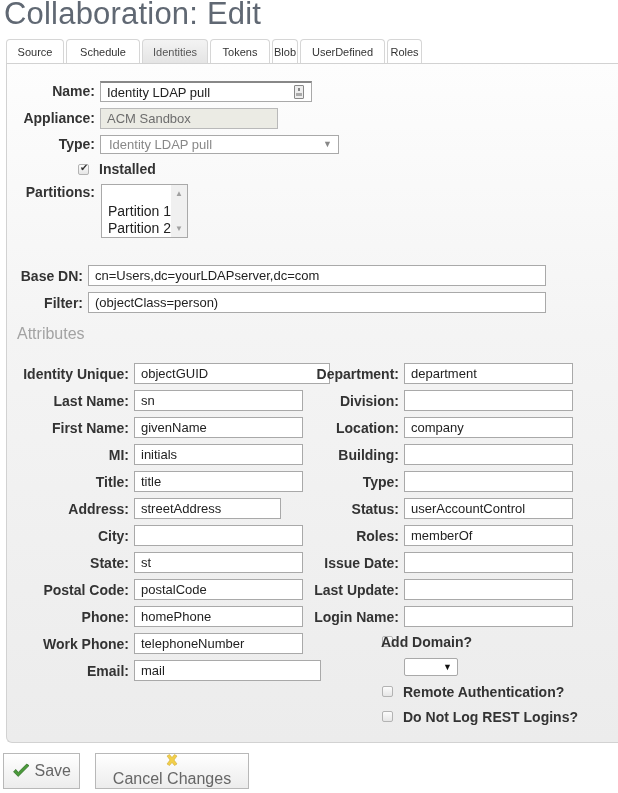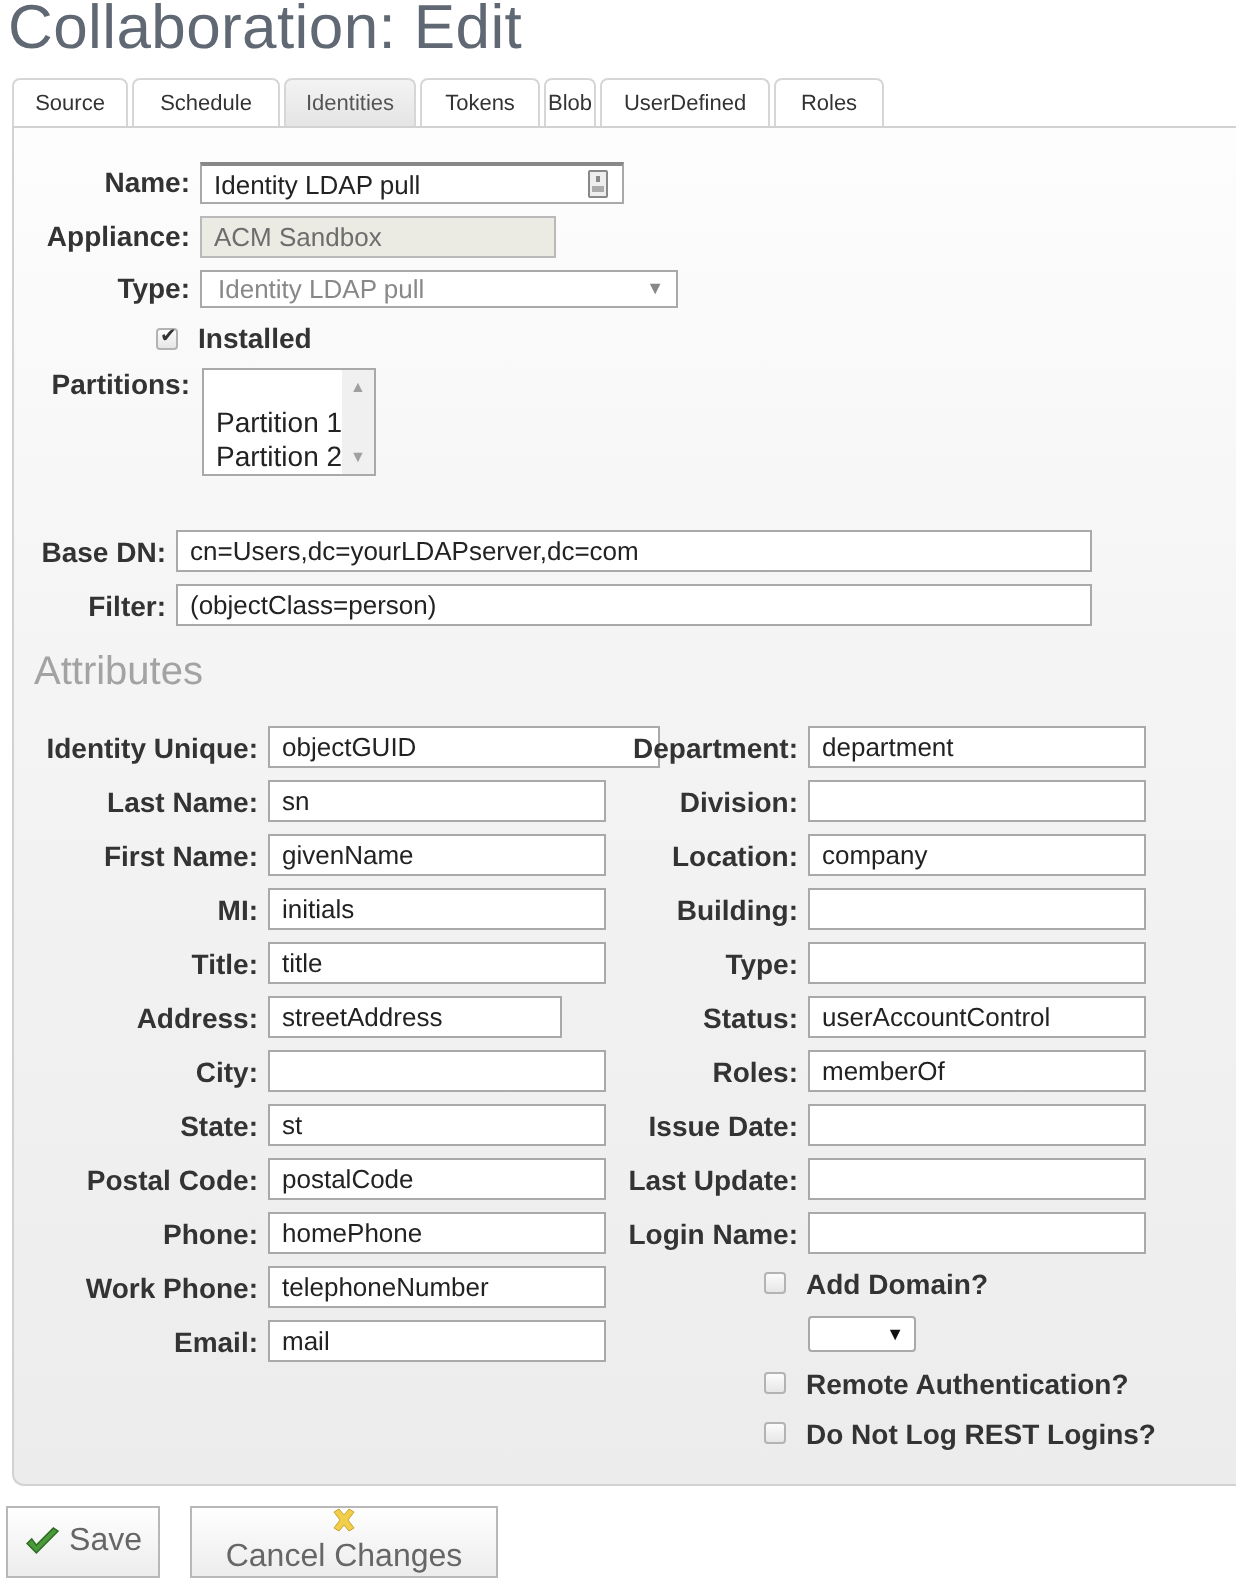--- a/index.html
+++ b/index.html
@@ -63,21 +63,21 @@
     position: absolute; left: 101px; top: 184px; width: 87px; height: 54px;
     border: 1px solid #a9a9a9; background: #fff;
   }
   .listbox .opt { position: absolute; left: 6px; font-size: 14px; color: #222; }
   .listbox .sb {
     position: absolute; right: 0; top: 0; width: 16px; height: 100%;
     background: #f0f0f0;
   }
   .listbox .sb .up, .listbox .sb .dn { position: absolute; left: 4px; font-size: 8px; color: #a0a0a0; }
   .section-title {
-    position: absolute; left: 17px; top: 325px; font-size: 20px; color: #a3a3a3;
+    position: absolute; left: 17px; top: 325px; font-size: 16px; color: #a3a3a3;
   }
   .btn {
     position: absolute; height: 36px; border: 1px solid #b8b8b8;
     background: linear-gradient(#ffffff, #ececec);
     display: flex; align-items: center; gap: 4px; padding: 0 8px;
     font-size: 16px; color: #666; cursor: pointer;
   }
   .btn svg { display: block; }
 </style>
 </head>
@@ -85,21 +85,21 @@
 
 <h1 class="page-title">Collaboration: Edit</h1>
 
 <div class="tabs">
   <div class="tab" style="width:58px">Source</div>
   <div class="tab" style="width:74px">Schedule</div>
   <div class="tab active" style="width:66px">Identities</div>
   <div class="tab" style="width:60px">Tokens</div>
   <div class="tab" style="width:23px">Blob</div>
   <div class="tab" style="width:85px">UserDefined</div>
-  <div class="tab" style="width:55px">Roles</div>
+  <div class="tab" style="width:35px">Roles</div>
 </div>
 
 <div class="panel"></div>
 
 <div class="lbl" style="right:523px; top:83px">Name:</div>
 <div class="inp" style="left:100px; top:81px; width:212px; border-top:2px solid #888;">
   <span>Identity LDAP pull</span>
   <span style="position:absolute; right:7px; top:2px; width:10px; height:14px; border:1px solid #888; border-radius:1px; background:#eee;">
     <span style="position:absolute; left:3px; top:2px; width:2px; height:3px; background:#888;"></span>
     <span style="position:absolute; left:1px; top:7px; width:6px; height:3px; background:#aaa;"></span>
@@ -153,21 +153,21 @@
 <div class="inp" style="left:134px; top:525px; width:169px;"></div>
 <div class="lbl" style="right:489px; top:555px">State:</div>
 <div class="inp" style="left:134px; top:552px; width:169px;">st</div>
 <div class="lbl" style="right:489px; top:582px">Postal Code:</div>
 <div class="inp" style="left:134px; top:579px; width:169px;">postalCode</div>
 <div class="lbl" style="right:489px; top:609px">Phone:</div>
 <div class="inp" style="left:134px; top:606px; width:169px;">homePhone</div>
 <div class="lbl" style="right:489px; top:636px">Work Phone:</div>
 <div class="inp" style="left:134px; top:633px; width:169px;">telephoneNumber</div>
 <div class="lbl" style="right:489px; top:663px">Email:</div>
-<div class="inp" style="left:134px; top:660px; width:169px;">mail</div>
+<div class="inp" style="left:134px; top:660px; width:187px;">mail</div>
 
 <div class="lbl" style="right:219px; top:366px">Department:</div>
 <div class="inp" style="left:404px; top:363px; width:169px;">department</div>
 <div class="lbl" style="right:219px; top:393px">Division:</div>
 <div class="inp" style="left:404px; top:390px; width:169px;"></div>
 <div class="lbl" style="right:219px; top:420px">Location:</div>
 <div class="inp" style="left:404px; top:417px; width:169px;">company</div>
 <div class="lbl" style="right:219px; top:447px">Building:</div>
 <div class="inp" style="left:404px; top:444px; width:169px;"></div>
 <div class="lbl" style="right:219px; top:474px">Type:</div>
@@ -177,21 +177,21 @@
 <div class="lbl" style="right:219px; top:528px">Roles:</div>
 <div class="inp" style="left:404px; top:525px; width:169px;">memberOf</div>
 <div class="lbl" style="right:219px; top:555px">Issue Date:</div>
 <div class="inp" style="left:404px; top:552px; width:169px;"></div>
 <div class="lbl" style="right:219px; top:582px">Last Update:</div>
 <div class="inp" style="left:404px; top:579px; width:169px;"></div>
 <div class="lbl" style="right:219px; top:609px">Login Name:</div>
 <div class="inp" style="left:404px; top:606px; width:169px;"></div>
 
 <div class="cb" style="left:382px; top:636px"></div>
-<div class="cb-lbl" style="left:403px; top:634px">Add Domain?</div>
+<div class="cb-lbl" style="left:381px; top:634px">Add Domain?</div>
 
 <div class="sel" style="left:404px; top:658px; width:54px; height:18px; border-radius:2px;">
   <span></span>
   <span class="arrow" style="color:#111; right:5px;">▼</span>
 </div>
 
 <div class="cb" style="left:382px; top:686px"></div>
 <div class="cb-lbl" style="left:403px; top:684px">Remote Authentication?</div>
 
 <div class="cb" style="left:382px; top:711px"></div>

